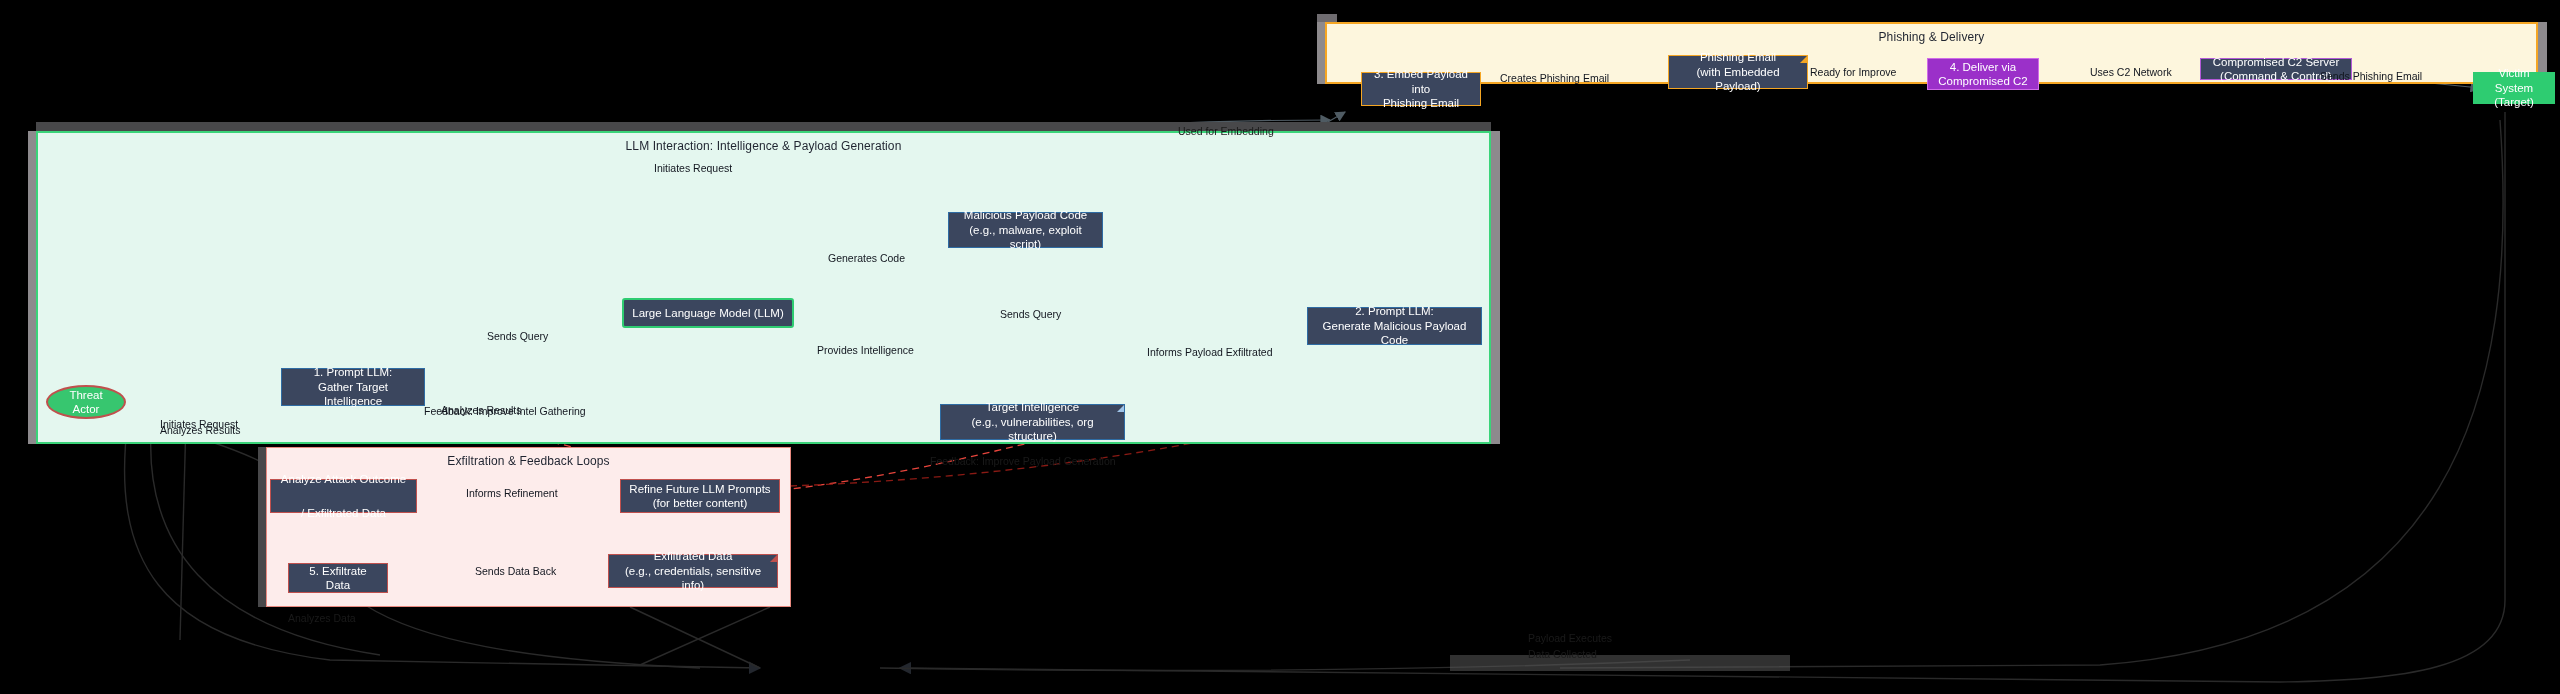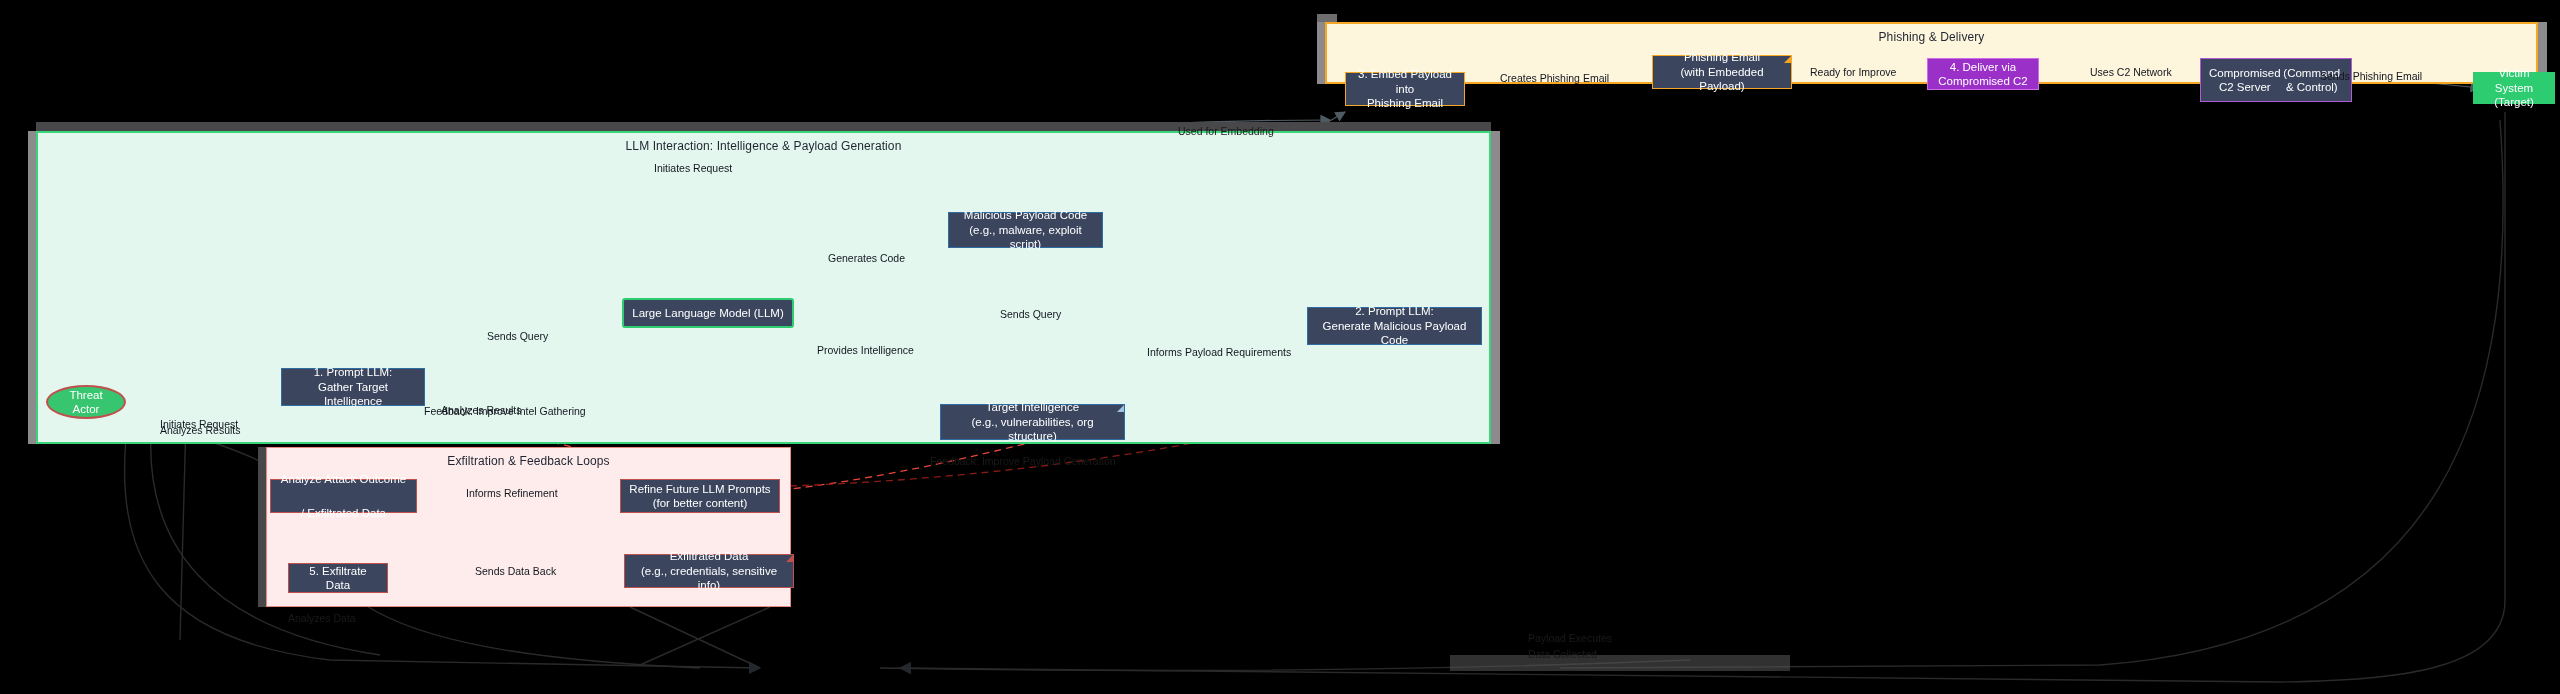--- a/index.html
+++ b/index.html
@@ -47,21 +47,21 @@
   #chrome-ph-topgray { left:1317px; top:14px; width:20px; height:9px; background:#6f6c70; }
 
   
   .node {
     position:absolute; display:flex; align-items:center; justify-content:center;
     text-align:center; color:#fff; font-size:11.5px; line-height:1.25;
     padding:4px 8px;
   }
   .node.rect { background:#3b465e; }
   .node.b-blue   { border:1.5px solid #2e6ca4; }
-  .node.b-orange { border:1.5px solid #f5a623; }
+  .node.b-orange { border:1.5px solid #f5a623;margin-left:16px; }
   .node.b-red    { border:1.5px solid #c0504d; }
   .node.b-purple { background:#9b30c9; border:1.5px solid #d06be8; }
   .node.b-purpledark { background:#3b465e; border:1.5px solid #b45ad8; }
   .node.green-fill { background:#2ecc71; border:none; color:#fff; }
   .node.llm-core   { background:#3b465e; border:2.5px solid #2ecc71; border-radius:3px; }
   .node.ellipse {
     background:#37c66f; border:2px solid #c0504d; border-radius:50%;
   }
   
   .node.doc { position:absolute; }
@@ -217,35 +217,35 @@
   <div class="node rect b-orange doc o" style="left:1652px; top:55px; width:140px; height:34px; flex-direction:column;">
     <span>Phishing Email</span>
     <span>(with Embedded Payload)</span>
   </div>
 
   <div class="node b-purple" style="left:1927px; top:58px; width:112px; height:32px; flex-direction:column;">
     <span>4. Deliver via</span>
     <span>Compromised C2</span>
   </div>
 
-  <div class="node b-purpledark" style="left:2200px; top:58px; width:152px; height:44px; flex-direction:row;">
+  <div class="node b-purpledark" style="left:2200px; top:58px; width:152px; height:22px; flex-direction:column;">
     <span>Compromised C2 Server</span>
     <span>(Command &amp; Control)</span>
   </div>
 
   <div class="node green-fill" style="left:2473px; top:72px; width:82px; height:32px; flex-direction:column;">
     <span>Victim System</span>
     <span>(Target)</span>
   </div>
 
   <div class="node rect b-red" style="left:288px; top:563px; width:100px; height:30px;">
     <span>5. Exfiltrate Data</span>
   </div>
 
-  <div class="node rect b-red doc r" style="left:608px; top:554px; width:170px; height:34px; flex-direction:column;margin-left:16px;">
+  <div class="node rect b-red doc r" style="left:608px; top:554px; width:170px; height:34px; flex-direction:column;">
     <span>Exfiltrated Data</span>
     <span>(e.g., credentials, sensitive info)</span>
   </div>
 
   <div class="node rect b-red" style="left:270px; top:479px; width:147px; height:34px; flex-direction:column;gap:20px;">
     <span>Analyze Attack Outcome</span>
     <span>/ Exfiltrated Data</span>
   </div>
 
   <div class="node rect b-red" style="left:620px; top:479px; width:160px; height:34px; flex-direction:column;">
@@ -258,21 +258,21 @@
   <div class="elabel" style="left:160px; top:418px;">Initiates Request</div>
 
   <div class="elabel" style="left:487px; top:330px;">Sends Query</div>
 
   <div class="elabel" style="left:1000px; top:308px;">Sends Query</div>
 
   <div class="elabel" style="left:828px; top:252px;">Generates Code</div>
 
   <div class="elabel" style="left:817px; top:344px;">Provides Intelligence</div>
 
-  <div class="elabel" style="left:1147px; top:346px;">Informs Payload Requirements</div>
+  <div class="elabel" style="left:1147px; top:346px;">Informs Payload Exfiltrated</div>
 
   <div class="elabel" style="left:160px; top:424px;">Analyzes Results</div>
 
   <div class="elabel" style="left:441px; top:404px;">Analyzes Results</div>
 
   <div class="elabel" style="left:424px; top:405px;">Feedback: Improve Intel Gathering</div>
 
   <div class="elabel dim" style="left:930px; top:455px;">Feedback: Improve Payload Generation</div>
 
   <div class="elabel dim" style="left:1178px; top:125px;">Used for Embedding</div>

